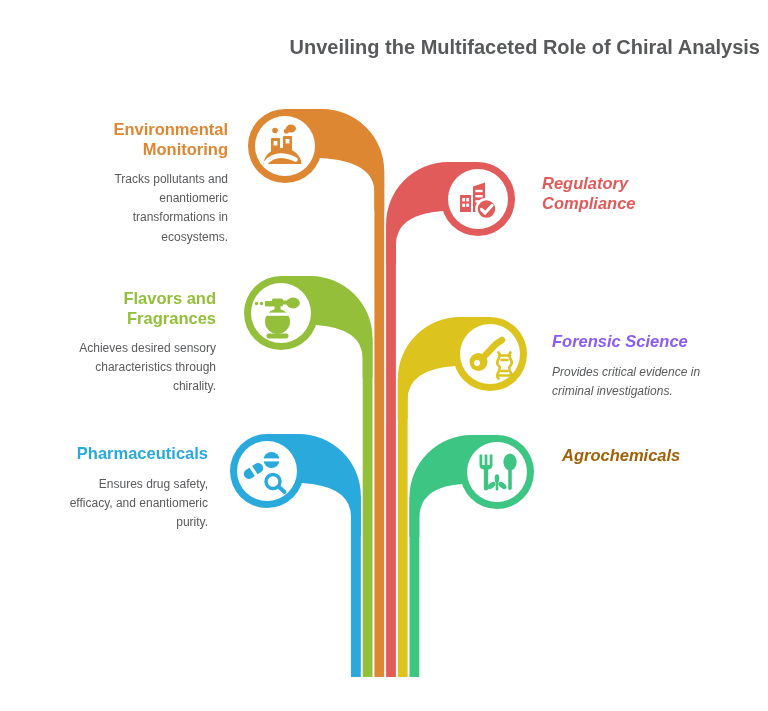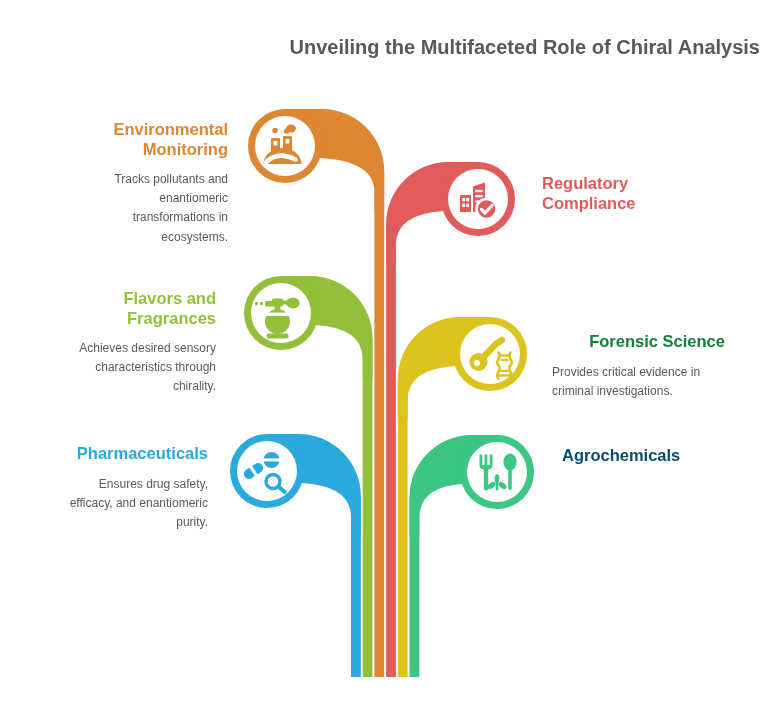--- a/index.html
+++ b/index.html
@@ -13,21 +13,21 @@
   }
   .tree{position:absolute;top:0;left:0;}
   .tb{position:absolute;}
   .tb h2{
     margin:0;font-size:16.5px;font-weight:bold;line-height:19.5px;white-space:pre-line;
   }
   .tb p{
     margin:11px 0 0;font-size:12px;line-height:19.2px;color:#595A5C;white-space:pre-line;
   }
   .tb.left{text-align:right;}
-  .tb.right{text-align:left;}
+  .tb.right{text-align:left;font-style:italic;}
 </style>
 </head>
 <body>
 
 <div class="canvas">
 
   <h1 class="title">Unveiling the Multifaceted Role of Chiral Analysis</h1>
 
   <svg class="tree" width="768" height="711" viewBox="0 0 768 711">
 
@@ -158,29 +158,29 @@
 
   <div class="tb left" style="right:552px;top:289px;width:220px">
     <h2 style="color: rgb(147, 191, 59);">Flavors and
 Fragrances</h2>
     <p>Achieves desired sensory
 characteristics through
 chirality.</p>
   </div>
 
   <div class="tb right" style="left:552px;top:332px;width:210px">
-    <h2 style="color: #15803d; text-align: center;">Forensic Science</h2>
+    <h2 style="color: #8b5cf6;">Forensic Science</h2>
     <p>Provides critical evidence in
 criminal investigations.</p>
   </div>
 
   <div class="tb left" style="right:560px;top:444px;width:220px">
     <h2 style="color: rgb(41, 169, 220);">Pharmaceuticals</h2>
     <p>Ensures drug safety,
 efficacy, and enantiomeric
 purity.</p>
   </div>
 
   <div class="tb right" style="left:562px;top:446px;width:200px">
-    <h2 style="color: #0c4a6e;">Agrochemicals</h2>
+    <h2 style="color: #a16207;">Agrochemicals</h2>
   </div>
 
 </div>
 
 </body></html>

